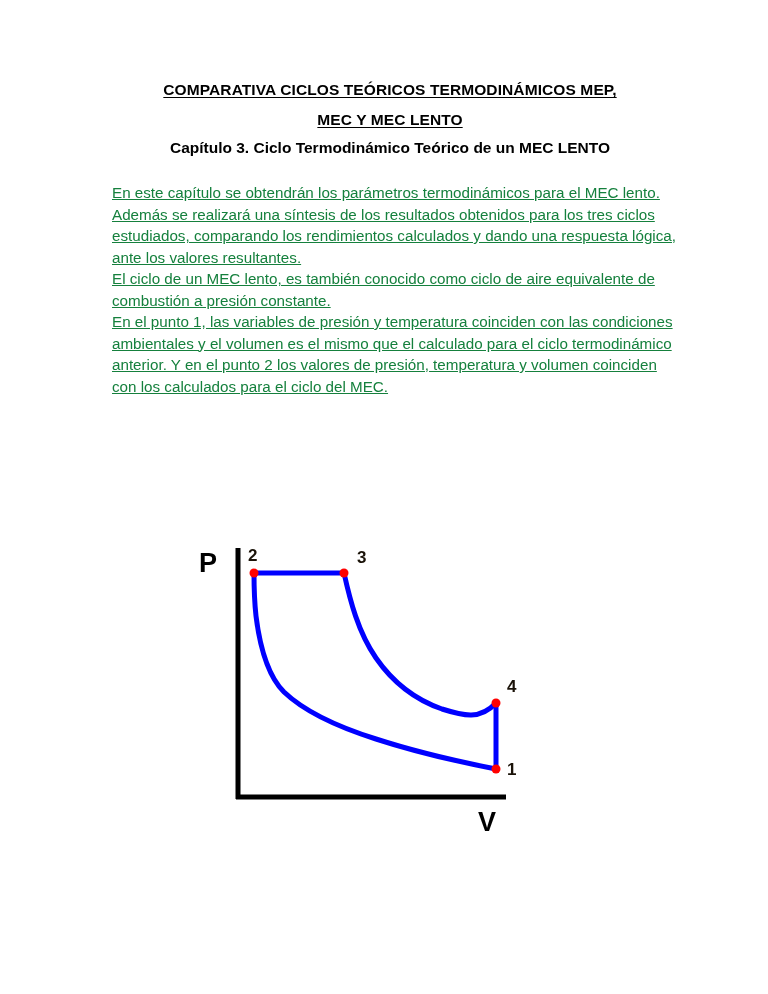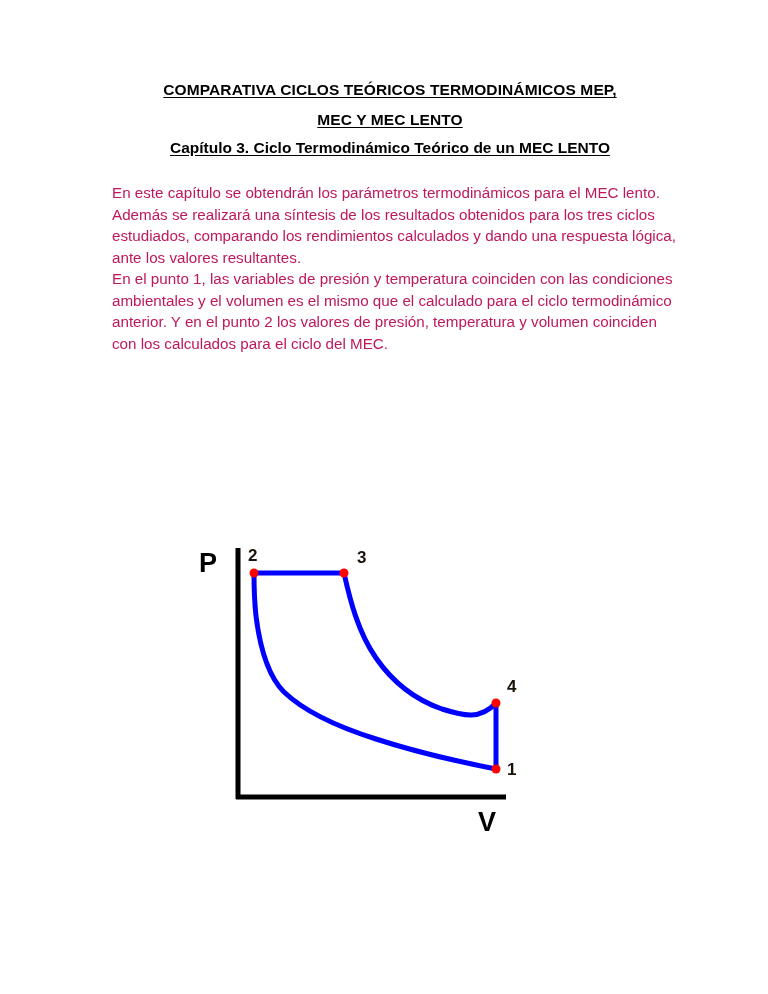--- a/index.html
+++ b/index.html
@@ -52,33 +52,33 @@
     left: 112px;
     top: 137px;
     width: 556px;
     text-align: center;
     font-size: 15.5px;
     font-weight: bold;
     line-height: 22px;
   }
   .chapter-title .tline {
     display: inline-block;
-    text-decoration: underline;
     text-underline-offset: 2px;
   }
 
   
   .body-block {
     position: absolute;
     left: 112px;
     top: 182px;
     width: 566px;
     font-size: 15.2px;
     line-height: 21.5px;
-    color: #be185d;
+    color: #15803d;
+    text-decoration: underline;
   }
   .body-block p {
     margin: 0;
     padding: 0;
   }
 
   
   .figure {
     position: absolute;
     left: 180px;
@@ -112,20 +112,21 @@
     <span class="tline l1">COMPARATIVA CICLOS TEÓRICOS TERMODINÁMICOS MEP,</span><br>
     <span class="tline l2">MEC Y MEC LENTO</span>
   </div>
 
   <div class="chapter-title">
     <span class="tline">Capítulo 3. Ciclo Termodinámico Teórico de un MEC LENTO</span>
   </div>
 
   <div class="body-block">
     <p>En este capítulo se obtendrán los parámetros termodinámicos para el MEC lento. Además se realizará una síntesis de los resultados obtenidos para los tres ciclos estudiados, comparando los rendimientos calculados y dando una respuesta lógica, ante los valores resultantes.</p>
+    <p>El ciclo de un MEC lento, es también conocido como ciclo de aire equivalente de combustión a presión constante.</p>
     <p>En el punto 1, las variables de presión y temperatura coinciden con las condiciones ambientales y el volumen es el mismo que el calculado para el ciclo termodinámico anterior. Y en el punto 2 los valores de presión, temperatura y volumen coinciden con los calculados para el ciclo del MEC.</p>
   </div>
 
   <div class="figure">
     <svg width="360" height="320" viewBox="0 0 360 320" xmlns="http://www.w3.org/2000/svg">
 
       <line x1="58" y1="20" x2="58" y2="271" stroke="#000000" stroke-width="5" stroke-linecap="butt"></line>
 
       <line x1="56" y1="269" x2="326" y2="269" stroke="#000000" stroke-width="5" stroke-linecap="butt"></line>
 

